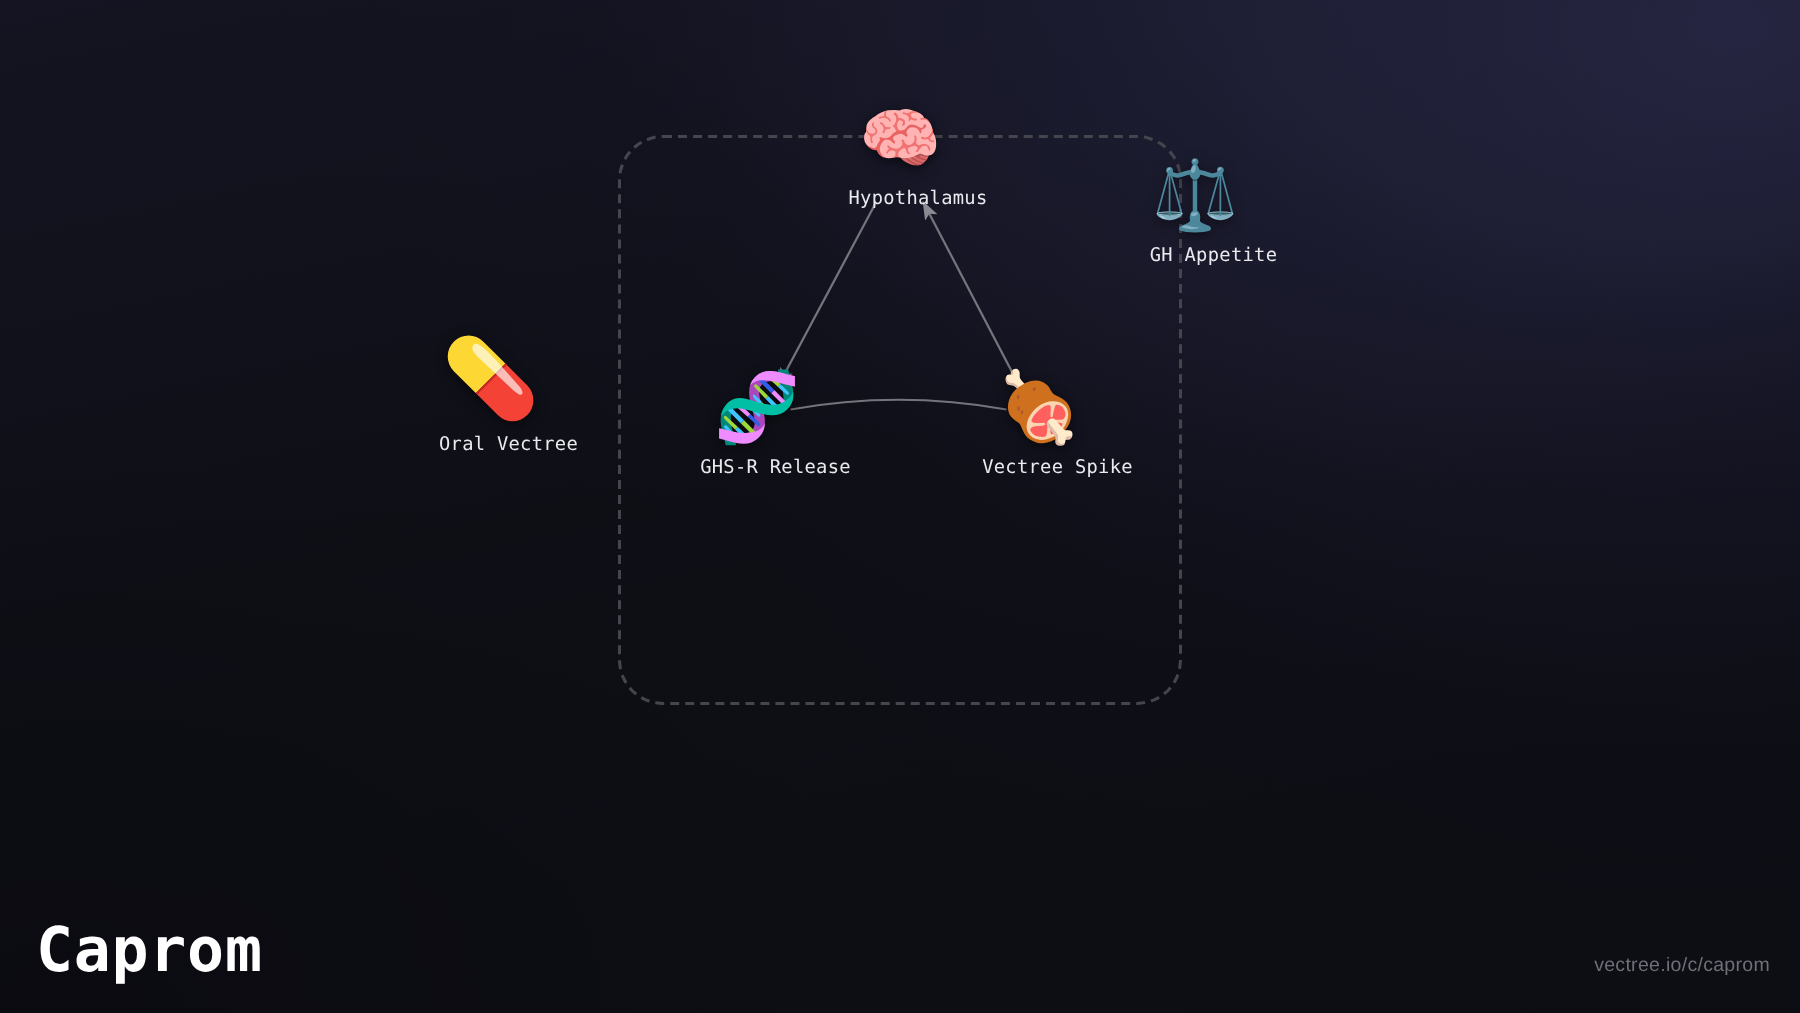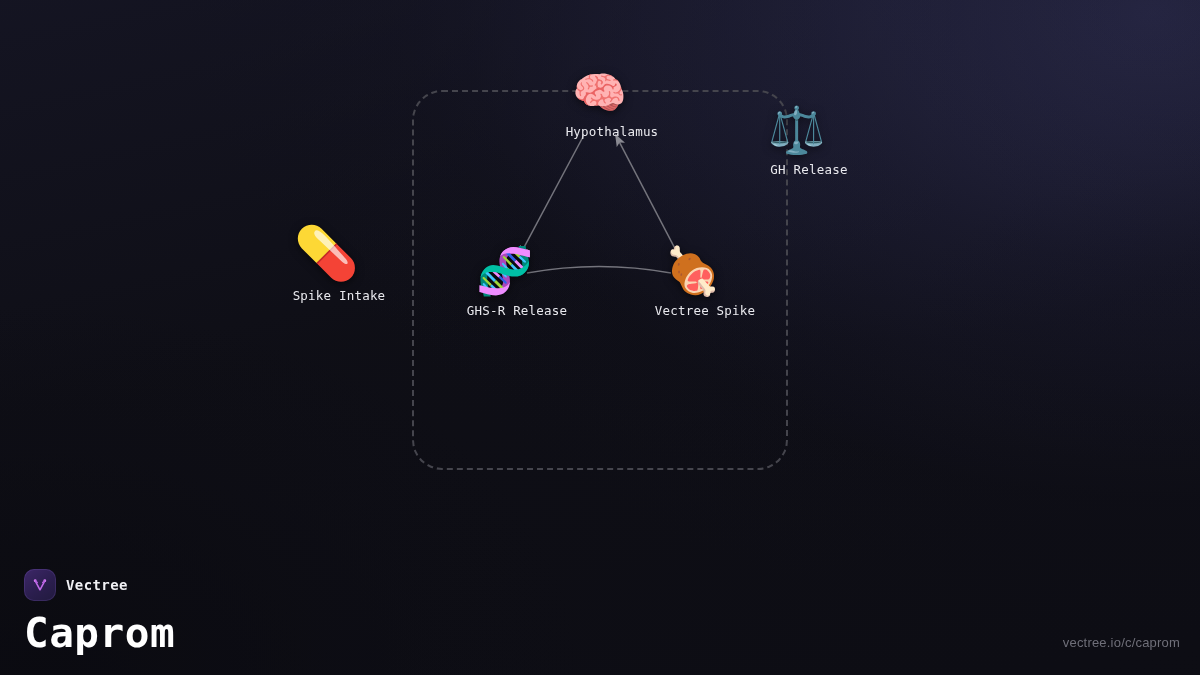--- a/index.html
+++ b/index.html
@@ -118,51 +118,39 @@
       <g id="edge-layer">
           <line x1="583.9912543246753" y1="134.9953340021873" x2="519.1253638311688" y2="256.5335288215995" stroke="#74747c" stroke-width="1.5" marker-end="url(#arrowhead)"></line>
           <line x1="679.1077068169893" y1="256.41044960671064" x2="615.7445989407455" y2="135.13482377906126" stroke="#74747c" stroke-width="1.5" marker-end="url(#arrowhead)"></line>
           <path d="M 527 273 Q 599 260 671 273" fill="none" stroke="#74747c" stroke-width="1.4"></path>
         </g>
     </svg>
 
     <div id="node-layer">
         <div class="node" style="left: 327px; top: 265px;">
           <div class="glyph" style="font-size: 52px;">💊</div>
-          <div class="nlabel">Spike Intake</div>
+          <div class="nlabel">Oral Vectree</div>
         </div>
         <div class="node" style="left: 600px; top: 105px;">
           <div class="glyph" style="font-size: 44px;">🧠</div>
           <div class="nlabel">Hypothalamus</div>
         </div>
         <div class="node" style="left: 797px; top: 142px;">
           <div class="glyph" style="font-size: 46px;">⚖️</div>
-          <div class="nlabel">GH Release</div>
+          <div class="nlabel">GH Appetite</div>
         </div>
         <div class="node" style="left: 505px; top: 283px;">
           <div class="glyph" style="font-size: 46px;">🧬</div>
           <div class="nlabel">GHS-R Release</div>
         </div>
         <div class="node" style="left: 693px; top: 283px;">
           <div class="glyph" style="font-size: 46px;">🍖</div>
           <div class="nlabel">Vectree Spike</div>
         </div>
       </div>
   </div>
 
   <div class="brand">
-    <div class="brand-row">
-      <div class="brand-logo">
-        <svg width="18" height="18" viewBox="0 0 24 24" xmlns="http://www.w3.org/2000/svg">
-          <path d="M5.6 6.6 L12 18.4 L18.4 6.6" fill="none" stroke="#c06ae8" stroke-width="2.1" stroke-linecap="round" stroke-linejoin="round"></path>
-          <circle cx="5.6" cy="6.2" r="1.9" fill="#d87ef5"></circle>
-          <circle cx="18.4" cy="6.2" r="1.9" fill="#d87ef5"></circle>
-          <path d="M5.6 6.4 L8.6 8.6" stroke="#b65fe0" stroke-width="1.5" stroke-linecap="round"></path>
-          <path d="M18.4 6.4 L15.4 8.6" stroke="#b65fe0" stroke-width="1.5" stroke-linecap="round"></path>
-        </svg>
-      </div>
-      <div class="brand-name">Vectree</div>
-    </div>
     <div class="brand-title">Caprom</div>
   </div>
 
   <div class="brand-url">vectree.io/c/caprom</div>
 </div>
 
 </body></html>

